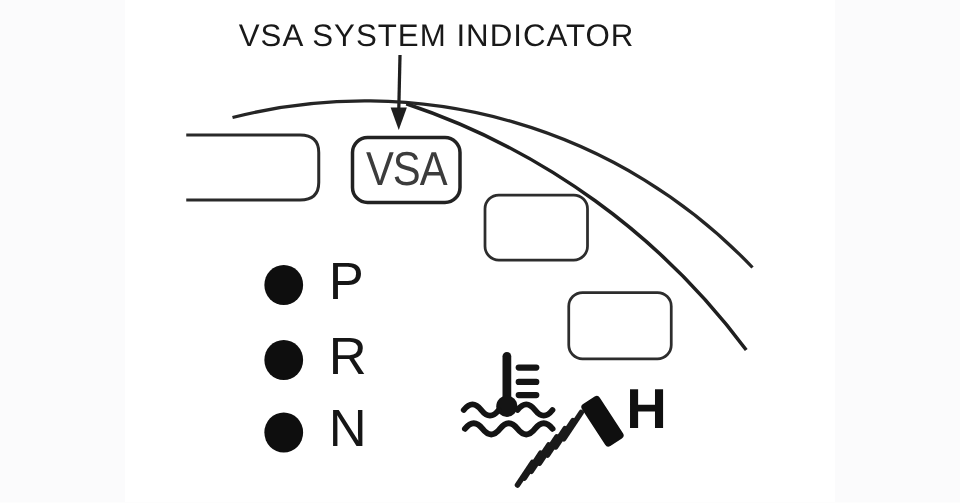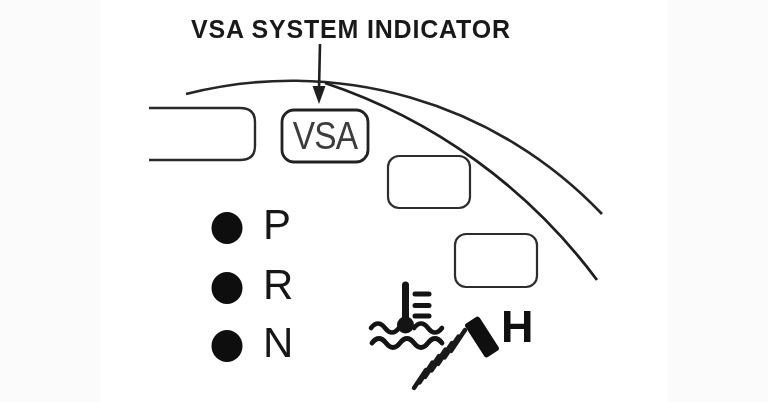--- a/index.html
+++ b/index.html
@@ -16,21 +16,21 @@
   .paper {
     position: absolute;
     left: 100px; top: 0;
     width: 568px; height: 402px;
     background: #ffffff;
   }
   .fig-title {
     position: absolute;
     left: 191px; top: 15px;
     font-size: 25px;
-    font-weight: bold;
+    font-weight: normal;
     letter-spacing: 0.8px;
     color: #191919;
     white-space: nowrap;
     text-align: right;
   }
   .diagram-svg {
     position: absolute;
     left: 0; top: 0;
     width: 768px; height: 402px;
   }

